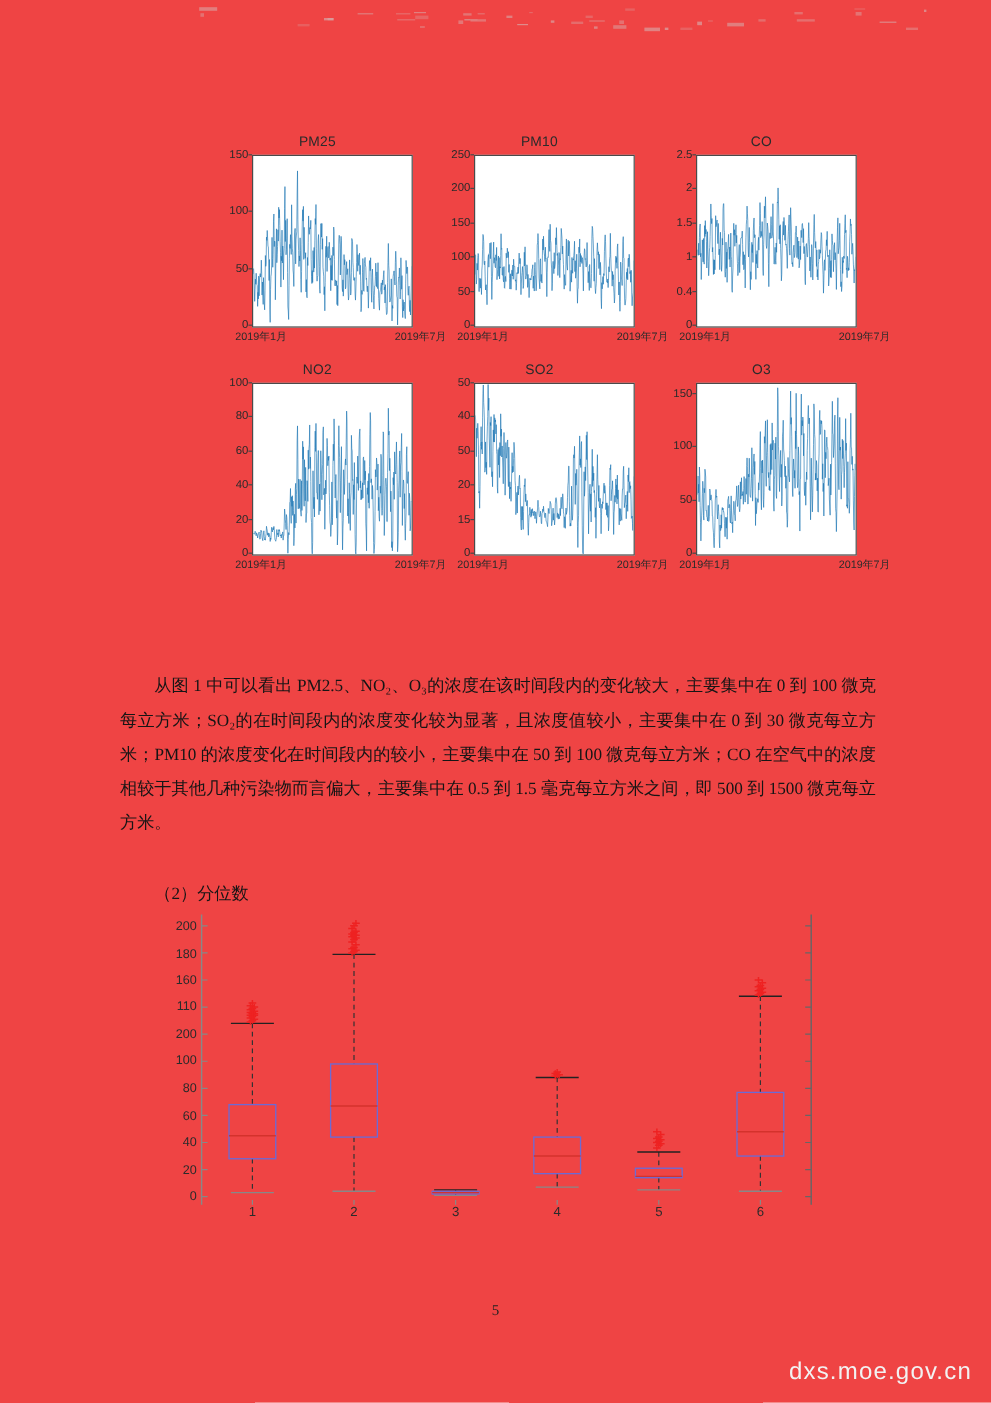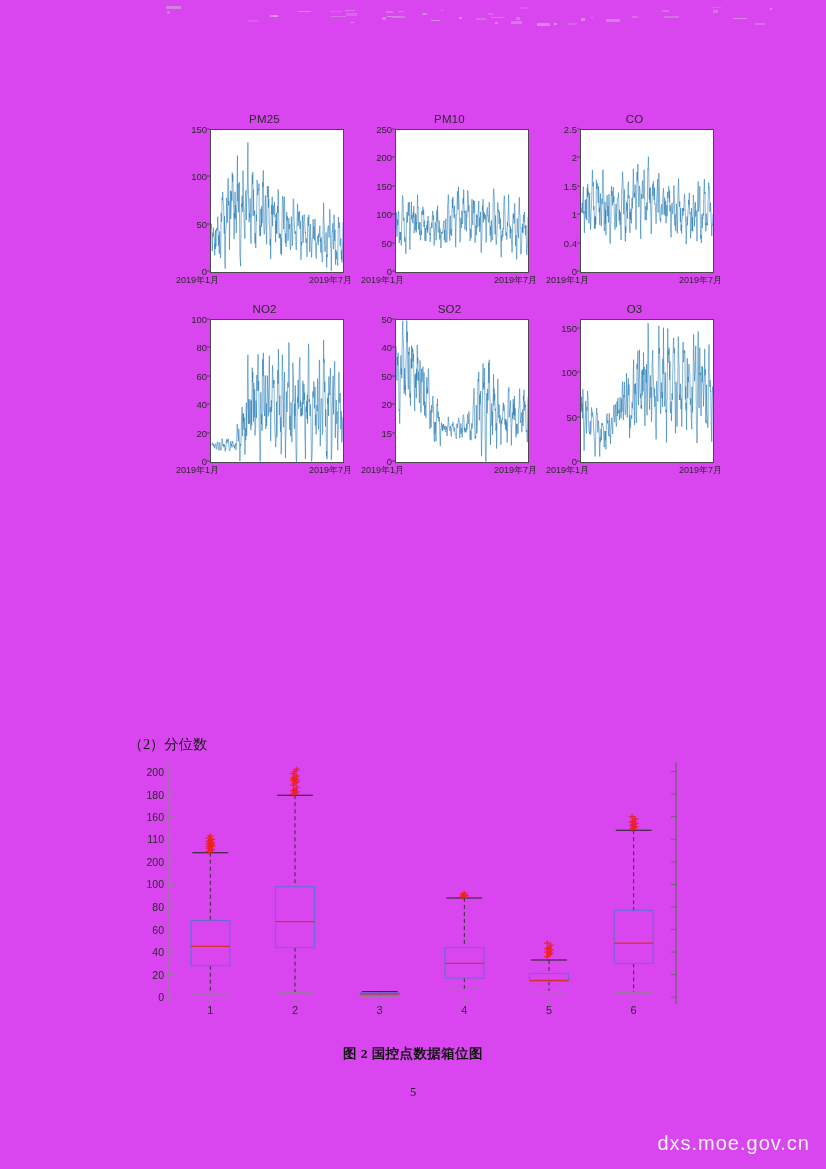--- a/index.html
+++ b/index.html
@@ -13,21 +13,21 @@
     position: relative;
     font-family: "Liberation Serif", serif;
     color: #1a1a1a;
     overflow: hidden;
   }
 
   
   .page {
     position: absolute;
     inset: 0;
-    background: #d946ef;
+    background: #ef4444;
   }
 
   .scan-noise {
     position: absolute;
     left: 0; top: 0; right: 0;
     height: 96px;
     pointer-events: none;
   }
   .speck {
     position: absolute;
@@ -94,21 +94,21 @@
   .ytick {
     position: absolute;
     left: 35px;
     width: 3px;
     height: 1px;
     background: #4a4a4a;
     transform: translateY(-50%);
   }
   .ts-xlabels {
     position: absolute;
-    left: 4px;
+    left: 24px;
     top: 162px;
     width: 176px;
     display: flex;
     justify-content: space-between;
     align-items: flex-end;
   }
   .ts-xlabels span {
     font-family: "Liberation Sans", sans-serif;
     font-size: 9px;
     color: #2b2b2b;
@@ -417,20 +417,23 @@
           </div>
           <div class="ts-xlabels">
             <span>2019年1月</span>
             <span>2019年7月</span>
           </div>
         </div>
     </div>
   </div>
 
 
+  <div id="bodytext">
+    <p>从图 1 中可以看出 PM2.5、NO₂、O₃的浓度在该时间段内的变化较大，主要集中在 0 到 100 微克每立方米；SO₂的在时间段内的浓度变化较为显著，且浓度值较小，主要集中在 0 到 30 微克每立方米；PM10 的浓度变化在时间段内的较小，主要集中在 50 到 100 微克每立方米；CO 在空气中的浓度相较于其他几种污染物而言偏大，主要集中在 0.5 到 1.5 毫克每立方米之间，即 500 到 1500 微克每立方米。</p>
+  </div>
 
   <div id="section-label">（2）分位数</div>
 
   <div id="figure2">
     <div id="bp-axis-labels">
         <span style="top: 245.229px;">0</span>
         <span style="top: 222.661px;">20</span>
         <span style="top: 200.092px;">40</span>
         <span style="top: 177.523px;">60</span>
         <span style="top: 154.954px;">80</span>
@@ -764,18 +767,17 @@
     <div id="bp-xlabels">
         <span style="left: 90.3333px;">1</span>
         <span style="left: 175px;">2</span>
         <span style="left: 259.667px;">3</span>
         <span style="left: 344.333px;">4</span>
         <span style="left: 429px;">5</span>
         <span style="left: 513.667px;">6</span>
       </div>
   </div>
 
-  <div class="fig-caption" id="caption2">图 2  国控点数据箱位图</div>
 
   <div id="page-number">5</div>
 
   <div id="watermark">dxs.moe.gov.cn</div>
 </div>
 
 </body></html>

